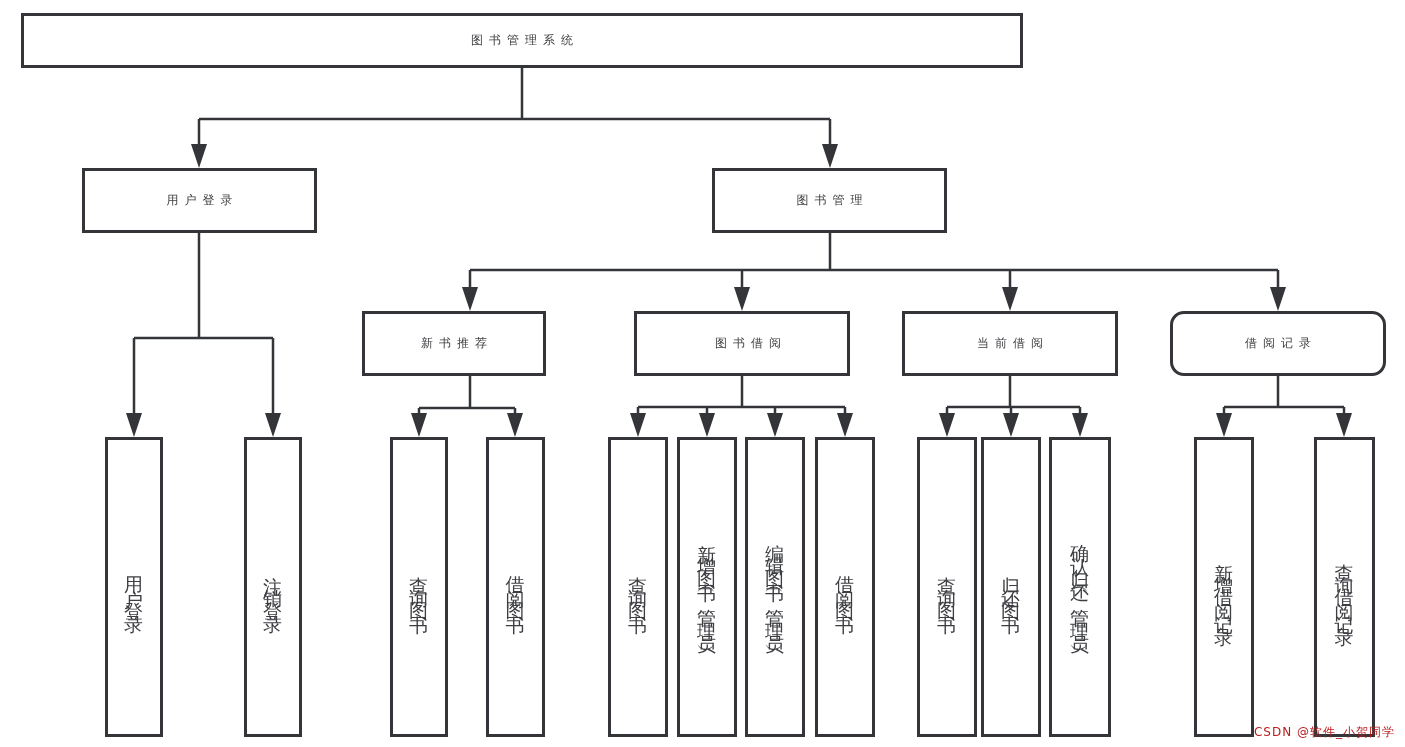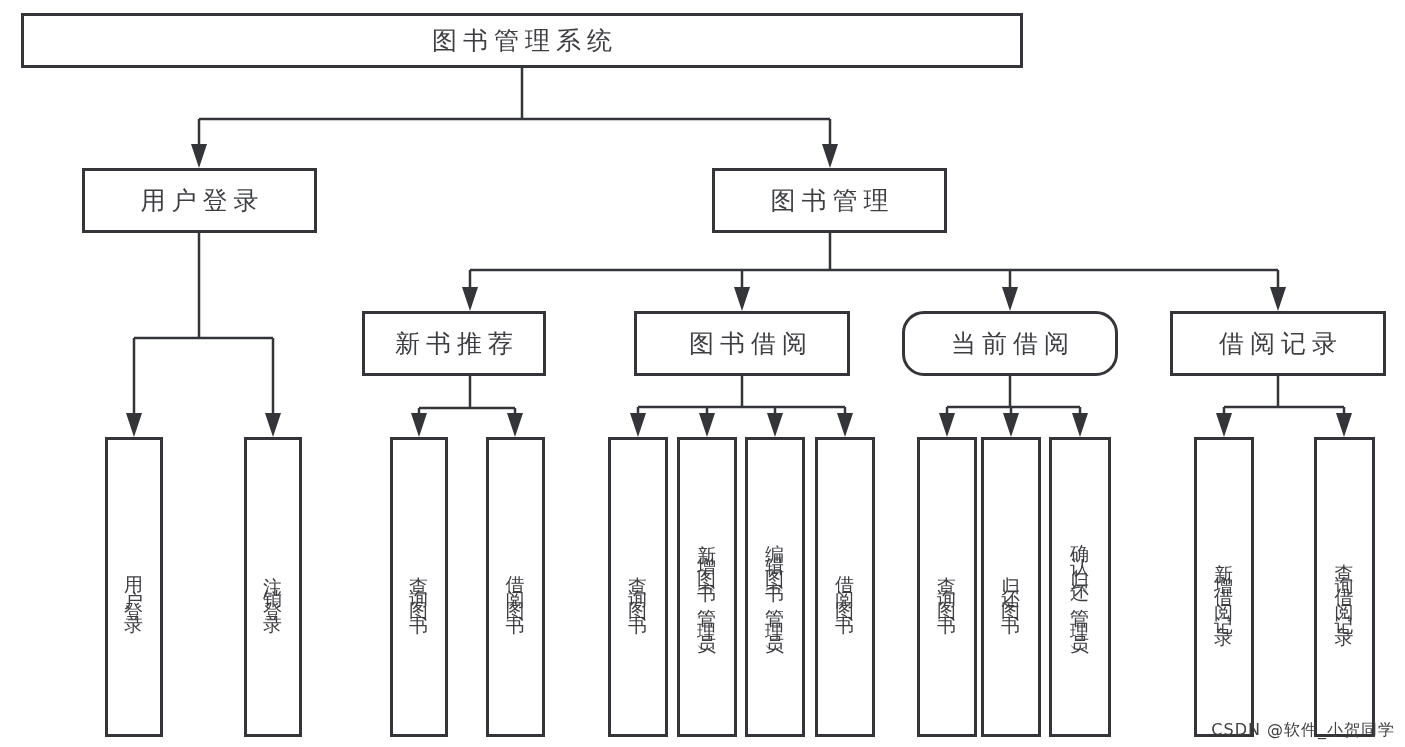--- a/index.html
+++ b/index.html
@@ -13,56 +13,56 @@
   .connectors{position:absolute;left:0;top:0;z-index:1;}
   .node{
     position:absolute;
     box-sizing:border-box;
     border:3px solid #333539;
     background:#ffffff;
     display:flex;align-items:center;justify-content:center;
     color:#3d3e42;
     z-index:2;
   }
-  .node.h{font-size:25px;letter-spacing:6px;text-indent:6px;white-space:nowrap;}
+  .node.h{font-size:12px;letter-spacing:6px;text-indent:6px;white-space:nowrap;}
   .node.v span{
     writing-mode:vertical-rl;
     text-orientation:mixed;
     font-size:19px;
     letter-spacing:13px;
     line-height:1;
     white-space:nowrap;
   }
   
   .root-box{left:21px;top:13px;width:1002px;height:55px;}
   .n-user-login{left:82px;top:168px;width:235px;height:65px;}
   .n-book-mgmt{left:712px;top:168px;width:235px;height:65px;align-items:center;}
   .n-new-books{left:362px;top:311px;width:184px;height:65px;}
   .n-book-borrow{left:634px;top:311px;width:216px;height:65px;padding-left:12px;}
-  .n-cur-borrow{left:902px;top:311px;width:216px;height:65px;border-radius:22px;}
-  .n-borrow-rec{left:1170px;top:311px;width:216px;height:65px;}
+  .n-cur-borrow{left:902px;top:311px;width:216px;height:65px;}
+  .n-borrow-rec{left:1170px;top:311px;width:216px;height:65px;border-radius:14px;}
   .leaf{top:437px;height:300px;}
   .l-a1{left:105px;width:58px;}
   .l-a2{left:244px;width:58px;}
   .l-b1{left:390px;width:58px;}
   .l-b2{left:486px;width:59px;}
   .l-c1{left:608px;width:60px;}
   .l-c2{left:677px;width:60px;}
   .l-c3{left:745px;width:60px;}
   .l-c4{left:815px;width:60px;}
   .l-d1{left:917px;width:60px;}
   .l-d2{left:981px;width:60px;}
   .l-d3{left:1049px;width:62px;}
   .l-e1{left:1194px;width:60px;}
   .l-e2{left:1314px;width:61px;}
   .watermark{
     position:absolute;
     right:10px;bottom:6px;
-    font-size:16px;
-    color:#404040;
+    font-size:12px;
+    color:#b91c1c;
     letter-spacing:1px;
     z-index:10;
     white-space:nowrap;
   }
 </style>
 </head>
 <body>
 
 <div class="canvas">
 

